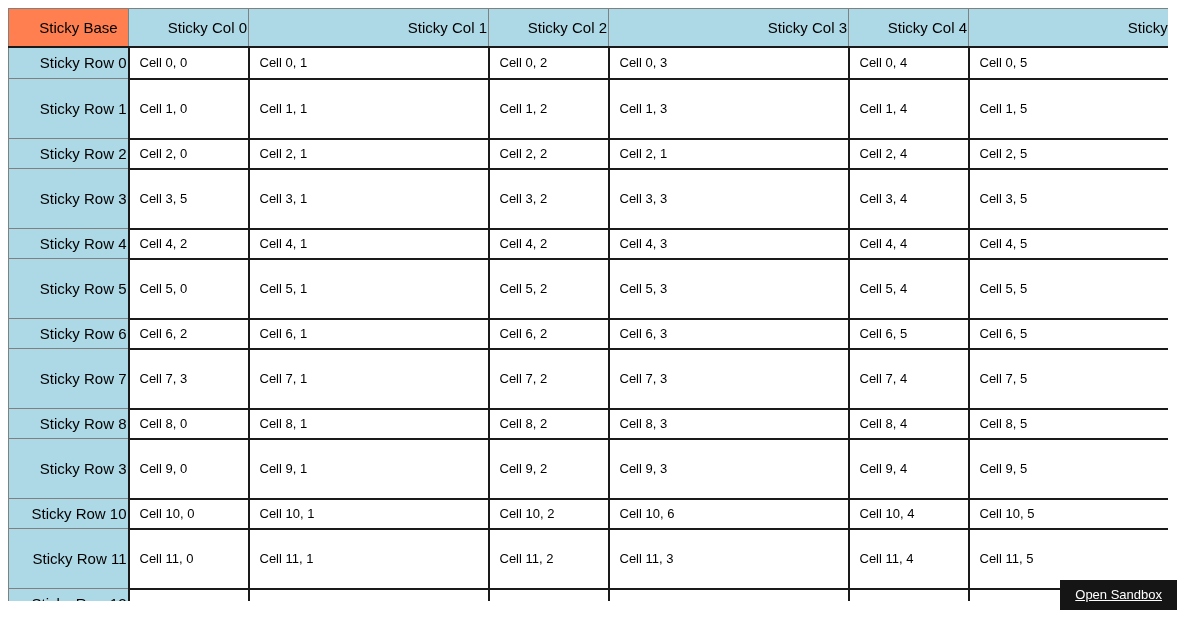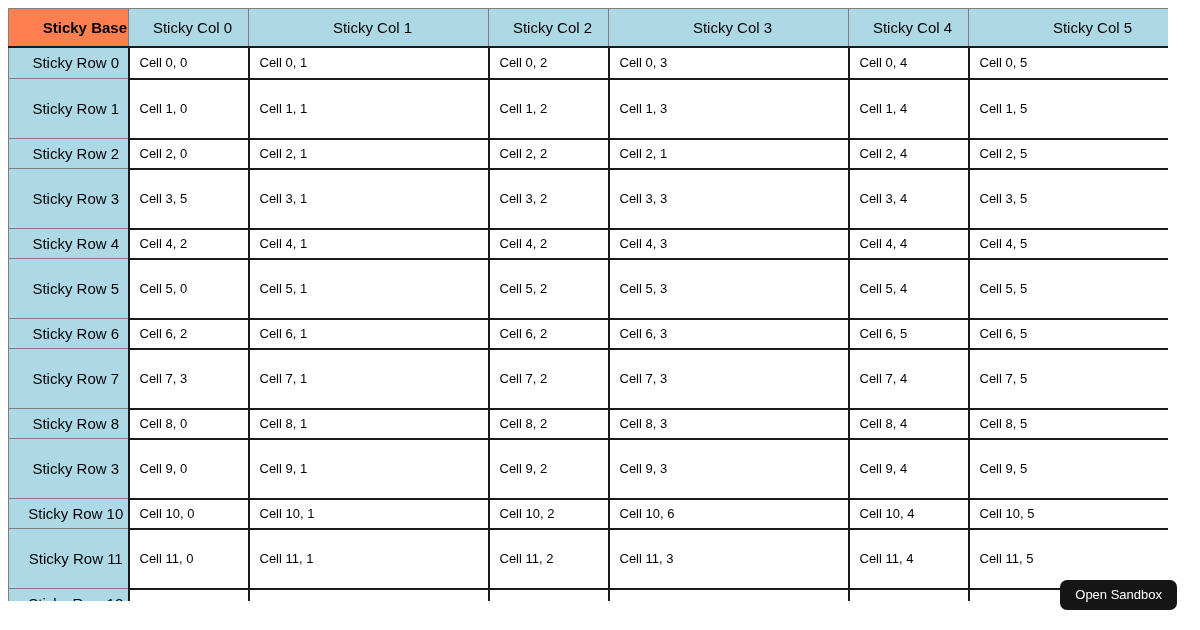--- a/index.html
+++ b/index.html
@@ -30,55 +30,55 @@
     width:1200px;
   }
   th,td{vertical-align:middle;white-space:nowrap;overflow:hidden;}
   th{font-weight:normal;font-size:15px;}
   thead tr{height:38px;}
   tr.r32{height:32px;}
   tr.r30{height:30px;}
   tr.r60{height:60px;}
   th.base{
     background:var(--base-bg);
-    text-align:right;padding-left:21px;
+    text-align:center;padding-left:21px;
     border:1px solid var(--header-border);
     border-bottom:2px solid var(--cell-border);
-    font-weight:bold;
   }
   th.colheader{
     background:var(--header-bg);
-    text-align:center;padding-left:9px;
+    text-align:right;padding-left:9px;
     border:1px solid var(--header-border);
     border-bottom:2px solid var(--cell-border);
   }
   th.rowheader{
     background:var(--header-bg);
-    text-align:center;
+    text-align:right;
     border:1px solid var(--header-border);
     border-right:2px solid var(--cell-border);
     padding-left:16px;
   }
   td{
     background:#fff;
     font-size:13px;
     text-align:left;padding-left:10px;
     border:2px solid var(--cell-border);
   }
   .sandbox-btn{
     position:absolute;
     right:23px;bottom:20px;
     height:30px;line-height:30px;
     padding:0 15px;
     background:var(--button-bg);
     color:var(--button-text);
     font-size:13px;
-    border-radius:7px;
+    border-radius:0;
     cursor:pointer;
     user-select:none;
+    text-decoration:underline;
   }
 </style>
 </head>
 <body>
 
 <div class="viewport">
   <table>
     <colgroup>
       <col style="width:120px">
       <col style="width:120px">

